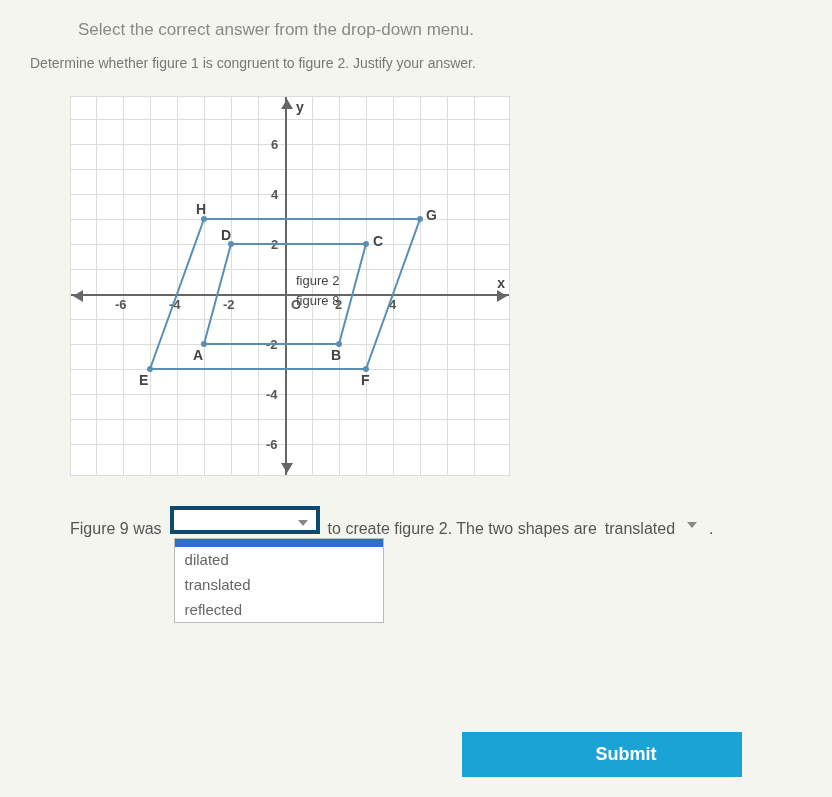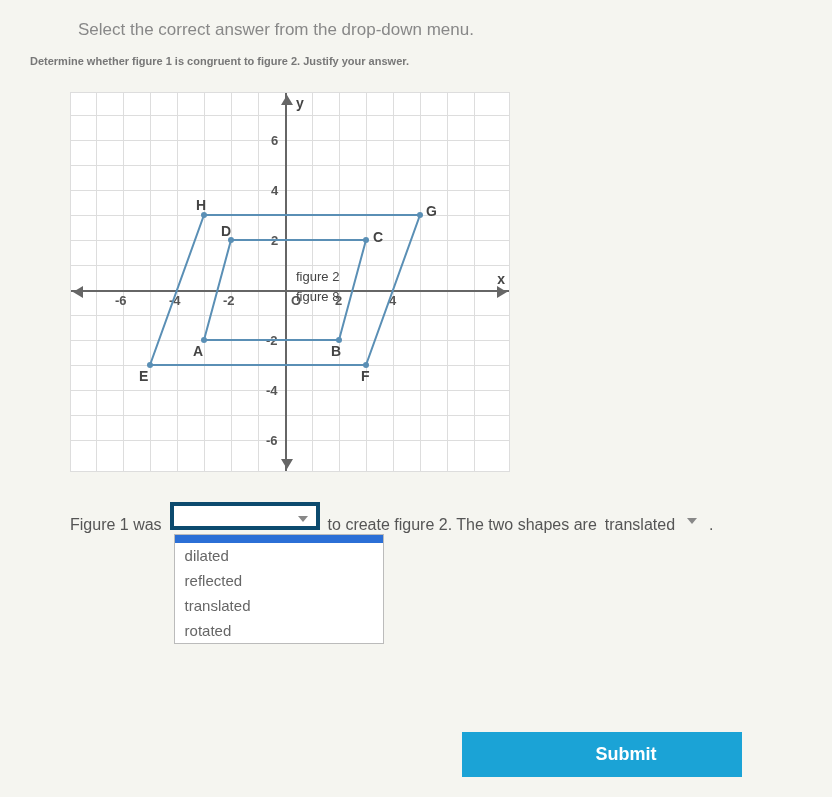--- a/index.html
+++ b/index.html
@@ -6,21 +6,21 @@
 body {
   font-family: Arial, sans-serif;
   background: #f5f5f0;
   width: 832px;
   height: 797px;
   padding: 20px 30px;
   color: #555;
   position: relative;
 }
 .instruction { font-size: 17px; color: #888; margin-bottom: 15px; margin-left: 48px; }
-.question { font-size: 11px; color: #777; margin-bottom: 25px; font-weight: bold; }
+.question { font-size: 14px; color: #777; margin-bottom: 25px; }
 .graph-container {
   width: 440px;
   height: 380px;
   background: #fff;
   border: 1px solid #ddd;
   position: relative;
   margin-left: 40px;
   margin-bottom: 30px;
 }
 .grid-line { position: absolute; background: #ddd; }
@@ -186,29 +186,28 @@
   <span class="point-label" style="left:122px;top:250px">A</span>
   <span class="point-label" style="left:260px;top:250px">B</span>
   <span class="point-label" style="left:68px;top:275px">E</span>
   <span class="point-label" style="left:290px;top:275px">F</span>
 
   <span class="fig-label" style="left:225px;top:132px">figure 2</span>
   <span class="fig-label" style="left:225px;top:152px">figure 8</span>
 </div>
 
 <div class="answer-row">
-  <span>Figure 1 was</span>
+  <span>Figure 9 was</span>
   <div class="dropdown">
     <span class="caret"></span>
     <div class="dropdown-list">
       <div class="hl"></div>
       <div class="opt">dilated</div>
+      <div class="opt">translated</div>
       <div class="opt">reflected</div>
-      <div class="opt">translated</div>
-      <div class="opt">rotated</div>
     </div>
   </div>
   <span>to create figure 2. The two shapes are</span>
   <span>translated</span>
   <span class="dropdown-small">
     <span class="caret2"></span>
   </span>
   <span>.</span>
 </div>
 

